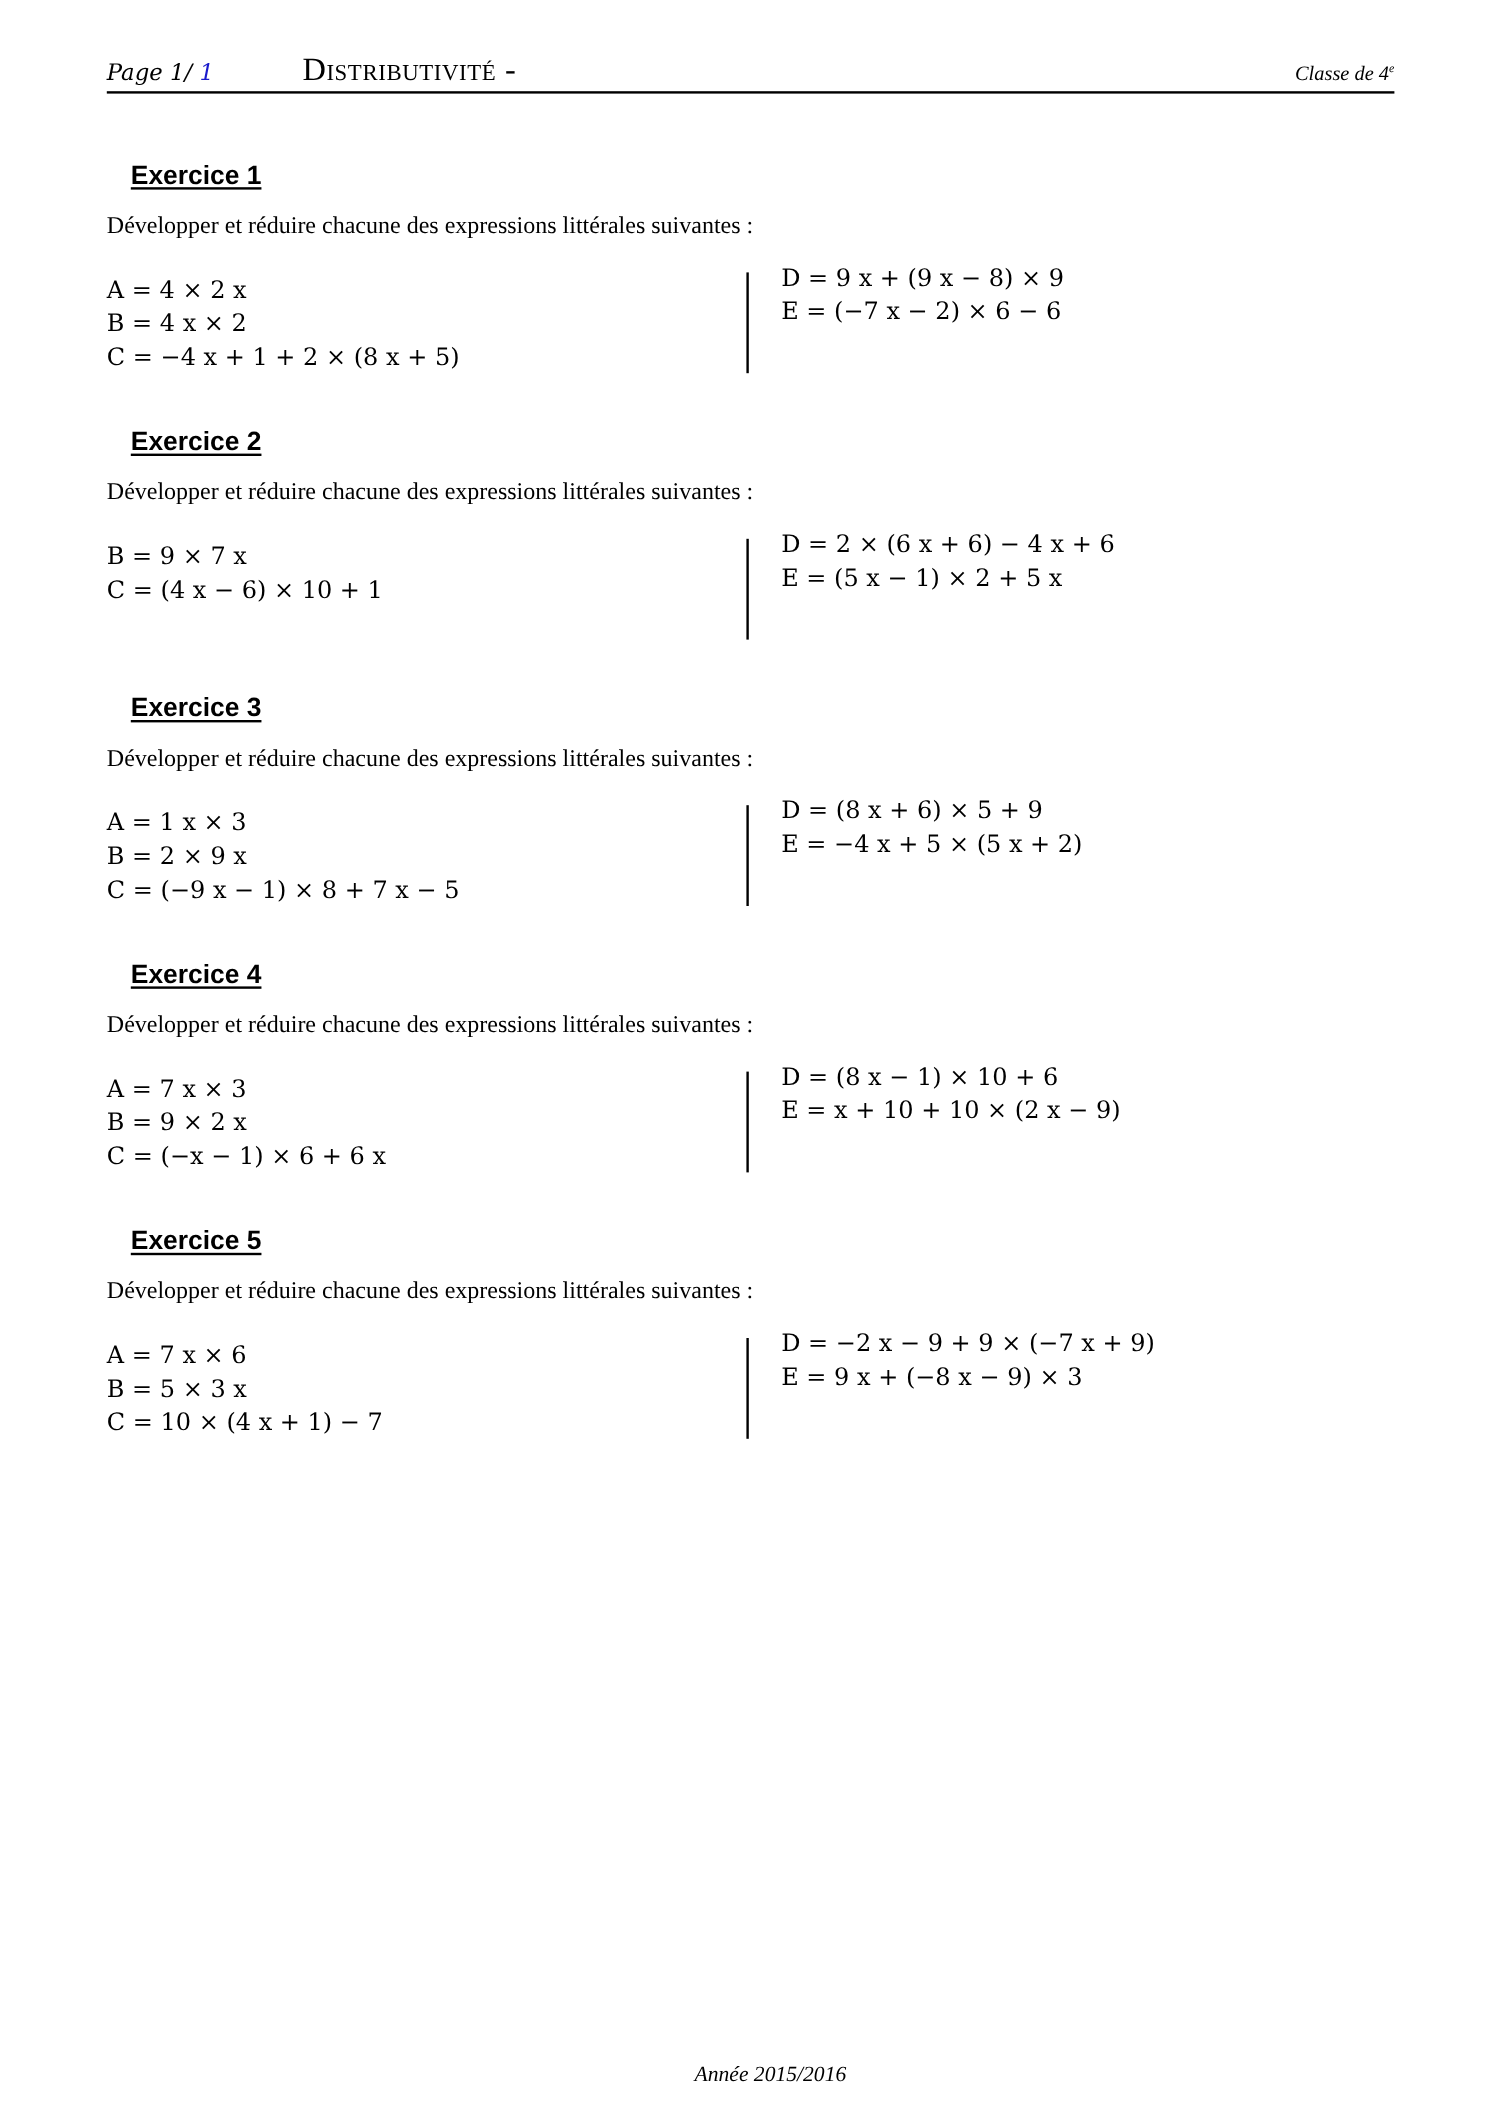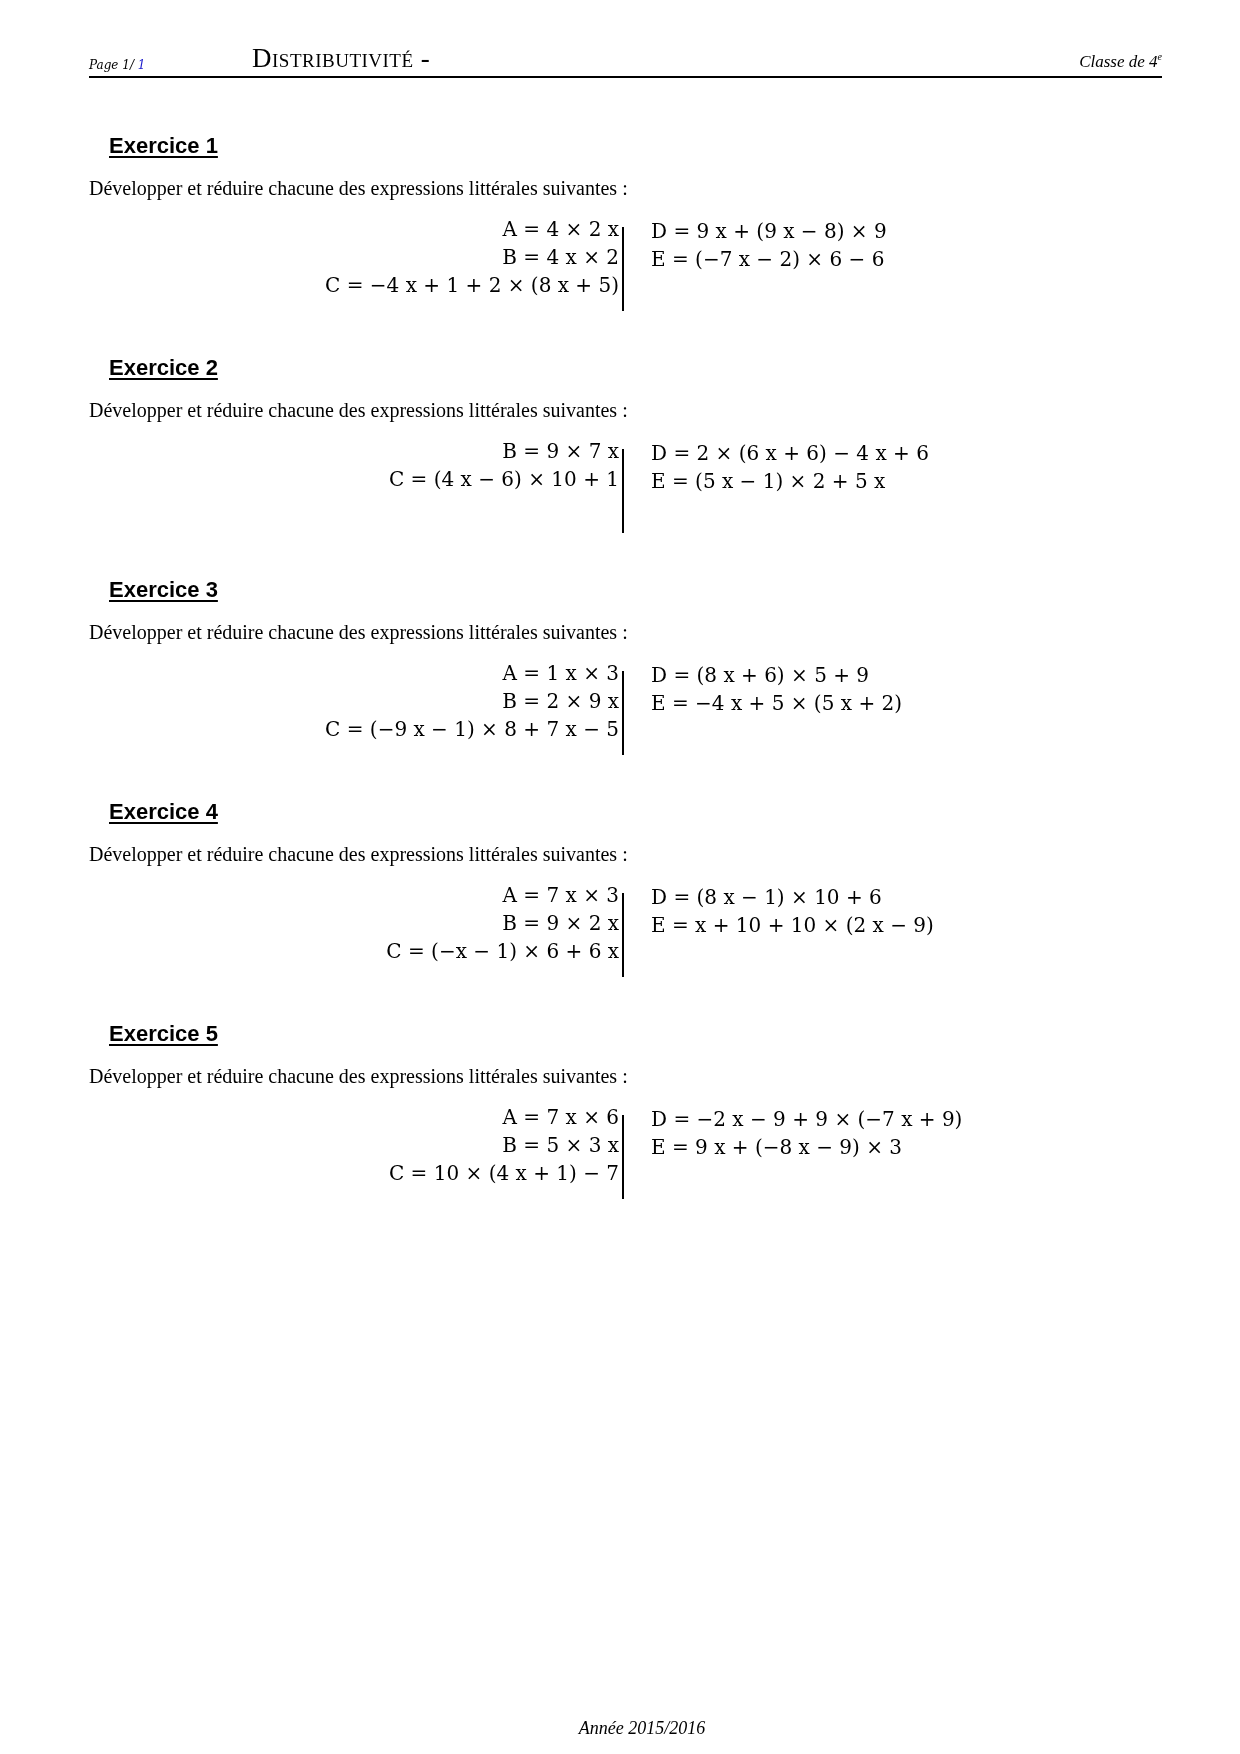--- a/index.html
+++ b/index.html
@@ -1,27 +1,27 @@
 <!DOCTYPE html>
 <html><head>
 <meta charset="utf-8">
 <style>
   html, body { margin: 0; padding: 0; background: #ffffff; }
   body { width: 1240px; height: 1754px; position: relative; overflow: hidden; color: #000; }
   .page { position: absolute; left: 0; top: 0; width: 1240px; height: 1754px; }
   .header { position: absolute; left: 89px; top: 44px; width: 1073px; height: 32px; border-bottom: 2px solid #000; }
-  .page-num { position: absolute; left: 0; bottom: 4px; font-family: "DejaVu Serif", serif; font-style: italic; font-size: 12px; }
+  .page-num { position: absolute; left: 0; bottom: 4px; font-family: "DejaVu Serif", serif; font-style: italic; font-size: 19px; }
   .page-num .total { color: #1a1acc; }
   .doc-title { position: absolute; left: 163px; bottom: 2px; font-family: "Liberation Serif", serif; font-size: 27px; font-variant: small-caps; letter-spacing: 0.5px; }
   .class-label { position: absolute; right: 0; bottom: 4px; font-family: "Liberation Serif", serif; font-style: italic; font-size: 17px; }
   .class-label sup { font-size: 10px; }
   .exercise { position: absolute; left: 89px; width: 1073px; height: 210px; }
   .ex-title { position: absolute; left: 0; top: 0; font-family: "Liberation Sans", sans-serif; font-weight: bold; font-size: 22px; text-decoration: underline; text-underline-offset: 3px; text-decoration-thickness: 2px; margin-left: 20px; }
   .ex-instr { position: absolute; left: 0; top: 44px; font-family: "Liberation Serif", serif; font-size: 20px; }
-  .col-left { position: absolute; left: 0; top: 82px; width: 530px; text-align: right; }
+  .col-left { position: absolute; left: 0; top: 94px; width: 530px; }
   .col-right { position: absolute; left: 562px; top: 84px; width: 500px; }
   .divider { position: absolute; left: 533px; top: 94px; width: 2px; height: 84px; background: #000; }
   .expr { font-family: "DejaVu Serif", serif; font-size: 20px; line-height: 28px; height: 28px; white-space: nowrap; }
   .footer { position: absolute; left: 0; width: 1240px; top: 1718px; text-align: center; font-family: "Liberation Serif", serif; font-style: italic; font-size: 18px; padding-left: 22px; }
 </style>
 </head>
 <body>
 
 <div class="page">
 

